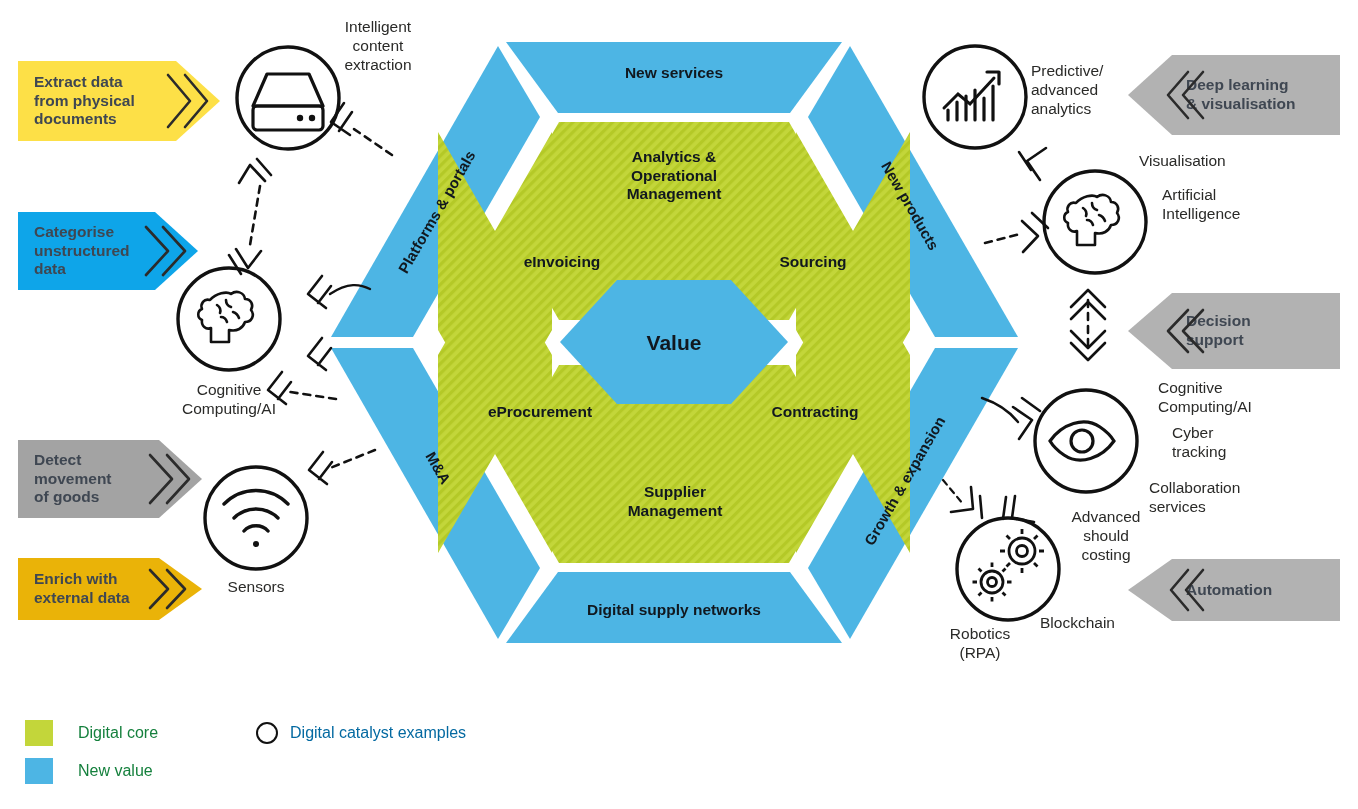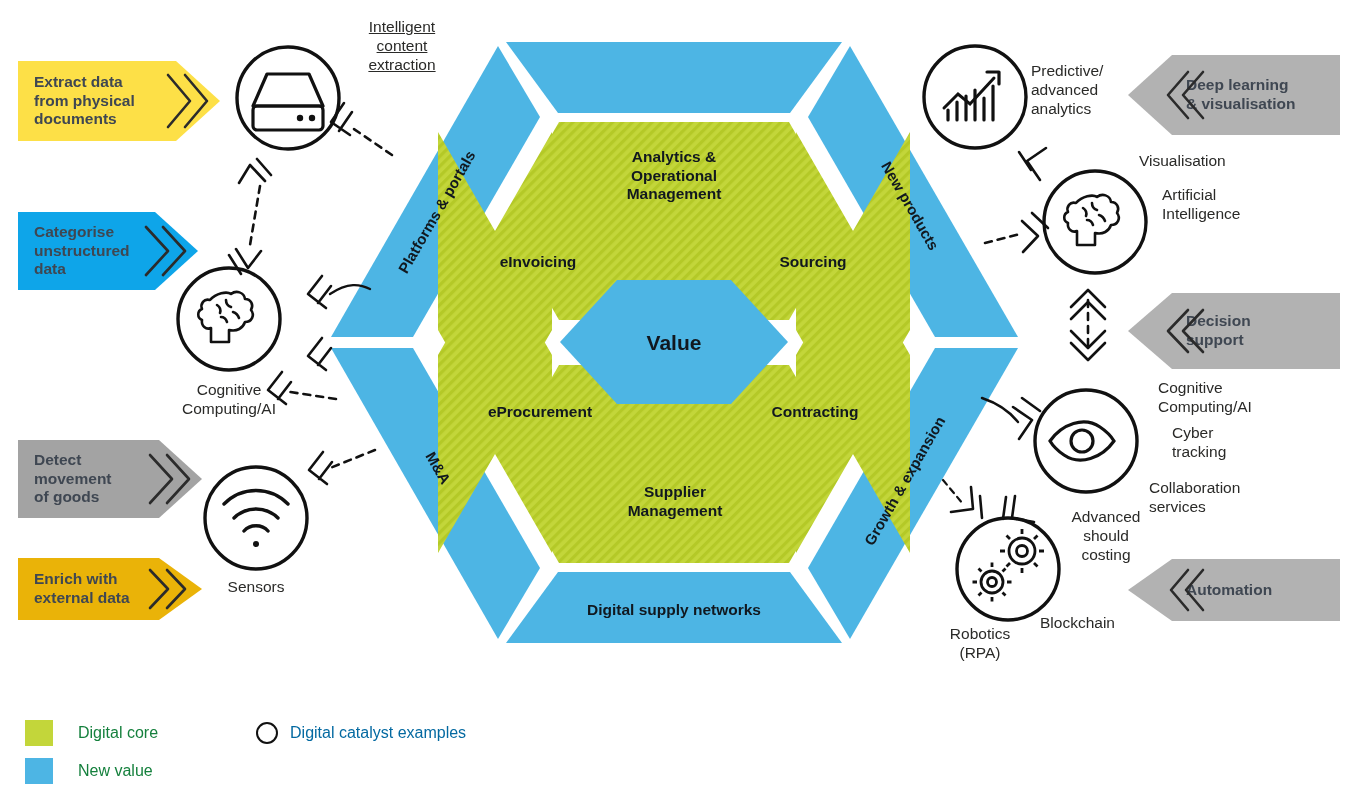--- a/index.html
+++ b/index.html
@@ -242,40 +242,41 @@
       <path d="M1000,0"></path>
     </g>
     <g fill="none" stroke="#2b2b2b" stroke-width="2.6" stroke-linecap="round" stroke-linejoin="round">
       <path d="M168,75 l22,26 l-22,26 M185,75 l22,26 l-22,26"></path>
       <path d="M146,227 l22,24 l-22,24 M163,227 l22,24 l-22,24"></path>
       <path d="M150,455 l22,24 l-22,24 M167,455 l22,24 l-22,24"></path>
       <path d="M150,570 l18,19 l-18,19 M167,570 l18,19 l-18,19"></path>
     </g>
   </svg>
 
+  <div class="hextxt t-outer" style="left:534px;top:64px;width:280px;">New services</div>
   <div class="hextxt t-outer" style="left:514px;top:601px;width:320px;">Digital supply networks</div>
 
   <div class="hextxt t-edge" style="left:790px;top:197px;width:240px;transform:rotate(60deg);transform-origin:center;">New products</div>
   <div class="hextxt t-edge" style="left:780px;top:472px;width:250px;transform:rotate(-60deg);transform-origin:center;">Growth &amp; expansion</div>
   <div class="hextxt t-edge" style="left:312px;top:203px;width:250px;transform:rotate(-60deg);transform-origin:center;">Platforms &amp; portals</div>
   <div class="hextxt t-edge" style="left:383px;top:459px;width:110px;transform:rotate(60deg);transform-origin:center;">M&amp;A</div>
 
   <div class="hextxt t-core" style="left:569px;top:148px;width:210px;">Analytics &amp;
 Operational
 Management</div>
   <div class="hextxt t-core" style="left:748px;top:253px;width:130px;">Sourcing</div>
   <div class="hextxt t-core" style="left:740px;top:403px;width:150px;">Contracting</div>
   <div class="hextxt t-core" style="left:570px;top:483px;width:210px;">Supplier
 Management</div>
   <div class="hextxt t-core" style="left:455px;top:403px;width:170px;">eProcurement</div>
-  <div class="hextxt t-core" style="left:468px;top:253px;width:140px;">eInvoicing</div>
+  <div class="hextxt t-core" style="left:492px;top:253px;width:140px;">eInvoicing</div>
 
   <div class="hextxt t-value" style="left:604px;top:330px;width:140px;">Value</div>
 
-  <div class="cap c" style="left:342px;top:18px;width:120px;text-decoration:underline;">Intelligent
+  <div class="cap c" style="left:318px;top:18px;width:120px;">Intelligent
 content
 extraction</div>
   <div class="cap c" style="left:149px;top:381px;width:160px;">Cognitive
 Computing/AI</div>
   <div class="cap c" style="left:196px;top:578px;width:120px;">Sensors</div>
 
   <div class="cap l" style="left:1031px;top:62px;width:112px;">Predictive/
 advanced
 analytics</div>
   <div class="cap l" style="left:1139px;top:152px;width:170px;">Visualisation</div>

